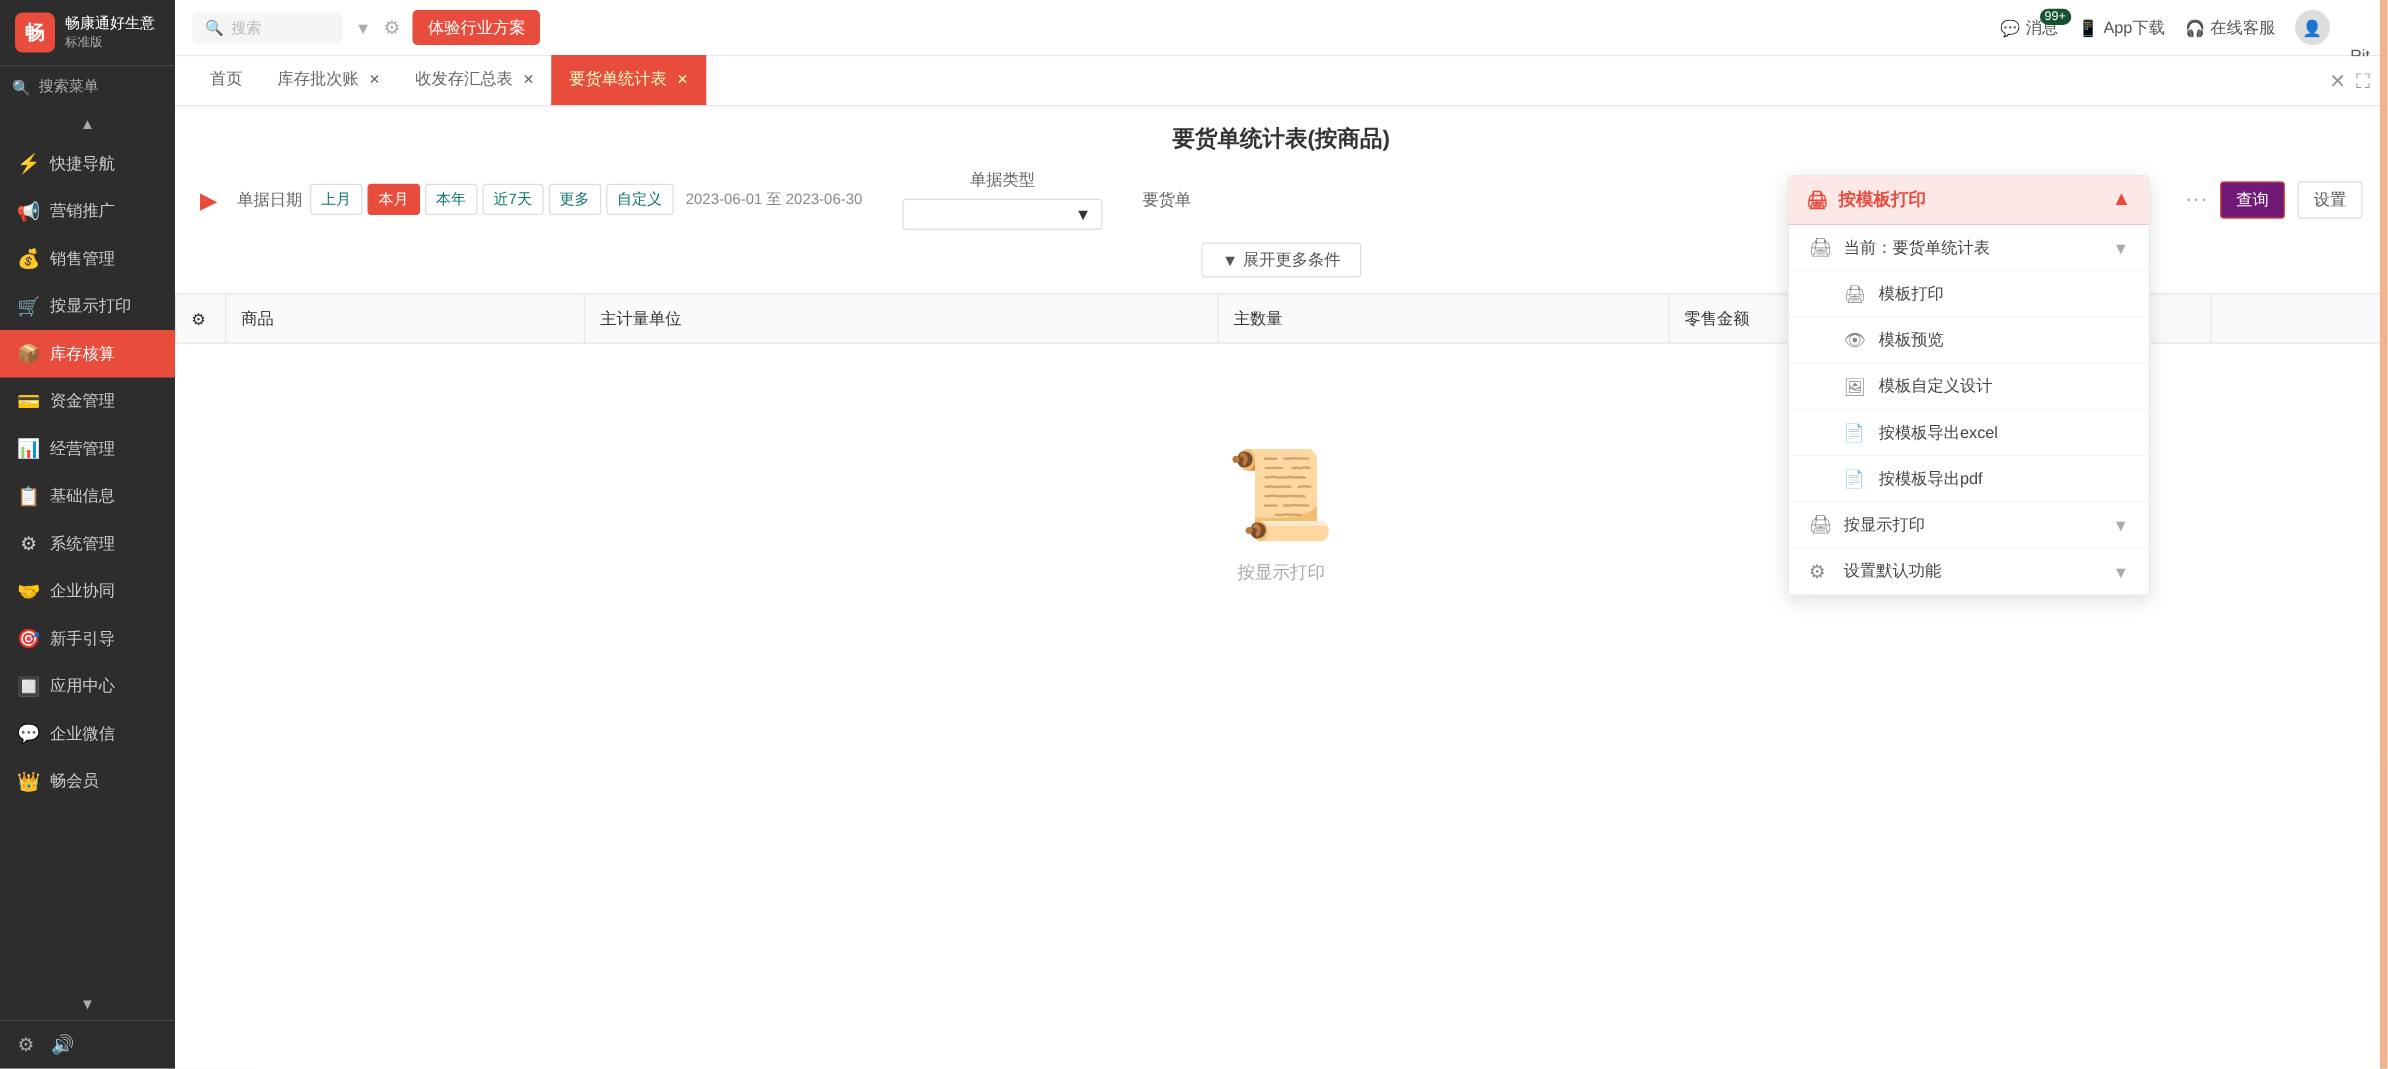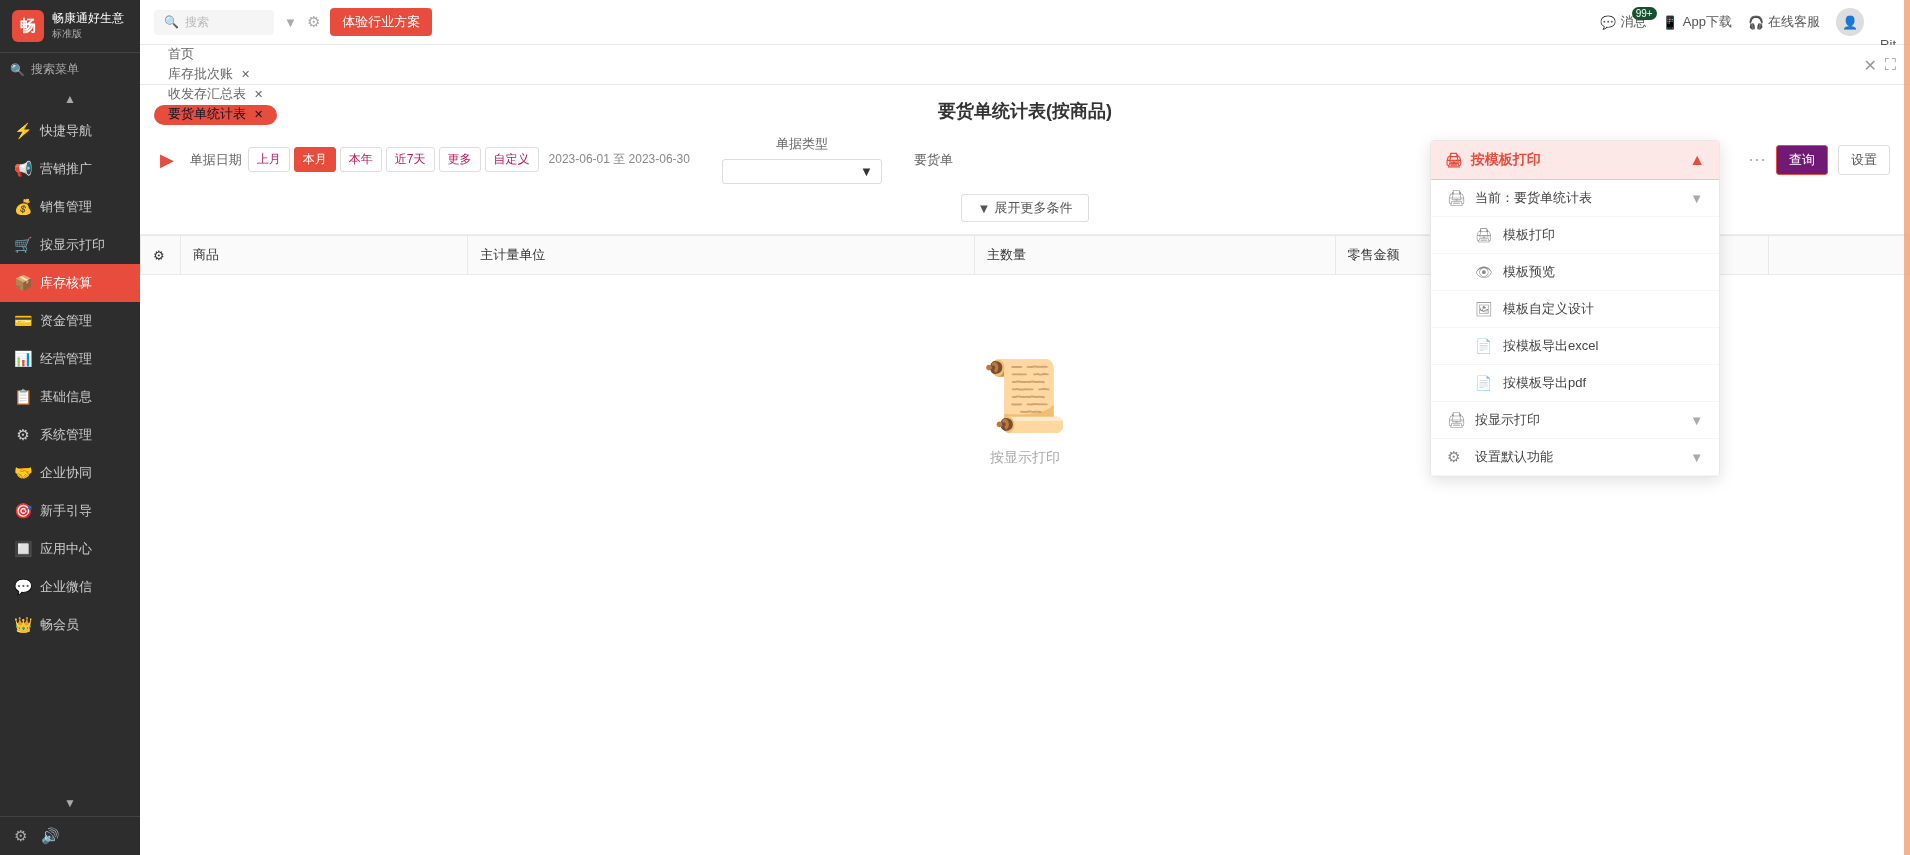--- a/index.html
+++ b/index.html
@@ -97,36 +97,34 @@
       background: #ddd; display: flex; align-items: center; justify-content: center;
       color: #999; font-size: 13px; cursor: pointer;
     }
     .topbar-username { color: #555; cursor: pointer; font-size: 13px; margin-top: 44px; }
 
     
     .tabs-bar {
       height: 40px;
       background: #fff;
       border-bottom: 1px solid #e8e8e8;
-      display: flex; align-items: flex-start; padding: 0 14px;
+      display: flex; align-items: flex-end; padding: 0 14px;
       gap: 0;
       flex-shrink: 0;
       position: relative;
-      flex-direction: column;
     }
     .tab {
       padding: 0 14px; height: 40px;
       display: flex; align-items: center; gap: 6px;
       color: #666; cursor: pointer; border-bottom: 2px solid transparent;
       font-size: 13px; white-space: nowrap;
     }
     .tab.active {
-      color: #0f172a; background: #e74c3c;
+      color: #fef9c3; background: #e74c3c;
       border-bottom: 2px solid #e74c3c;
-      border-radius: 11px;
     }
     .tab-close { font-size: 11px; color: inherit; margin-left: 2px; }
     .tabs-controls {
       position: absolute; right: 14px; top: 0; height: 40px;
       display: flex; align-items: center; gap: 8px;
     }
     .tabs-ctrl-btn { color: #999; cursor: pointer; font-size: 16px; }
 
     
     .page-header {
@@ -146,21 +144,21 @@
     .filter-row {
       display: flex; align-items: center; gap: 12px; flex-wrap: wrap;
     }
     .filter-section {
       display: flex; align-items: center; gap: 6px;
     }
     .filter-label { color: #666; font-size: 13px; white-space: nowrap; }
     .date-btns { display: flex; align-items: center; gap: 4px; }
     .date-btn {
       padding: 3px 8px; border: 1px solid #ddd; background: #fff;
-      border-radius: 3px; color: #be185d; cursor: pointer; font-size: 12px;
+      border-radius: 3px; color: #0f766e; cursor: pointer; font-size: 12px;
     }
     .date-btn.active { background: #e74c3c; color: #fff; border-color: #e74c3c; }
     .date-range { font-size: 12px; color: #888; margin-left: 4px; }
     .filter-select {
       display: flex; align-items: center;
       border: 1px solid #ddd; border-radius: 3px;
       padding: 4px 8px; background: #fff;
       cursor: pointer; min-width: 160px; justify-content: space-between;
       font-size: 13px; color: #333;
     }

